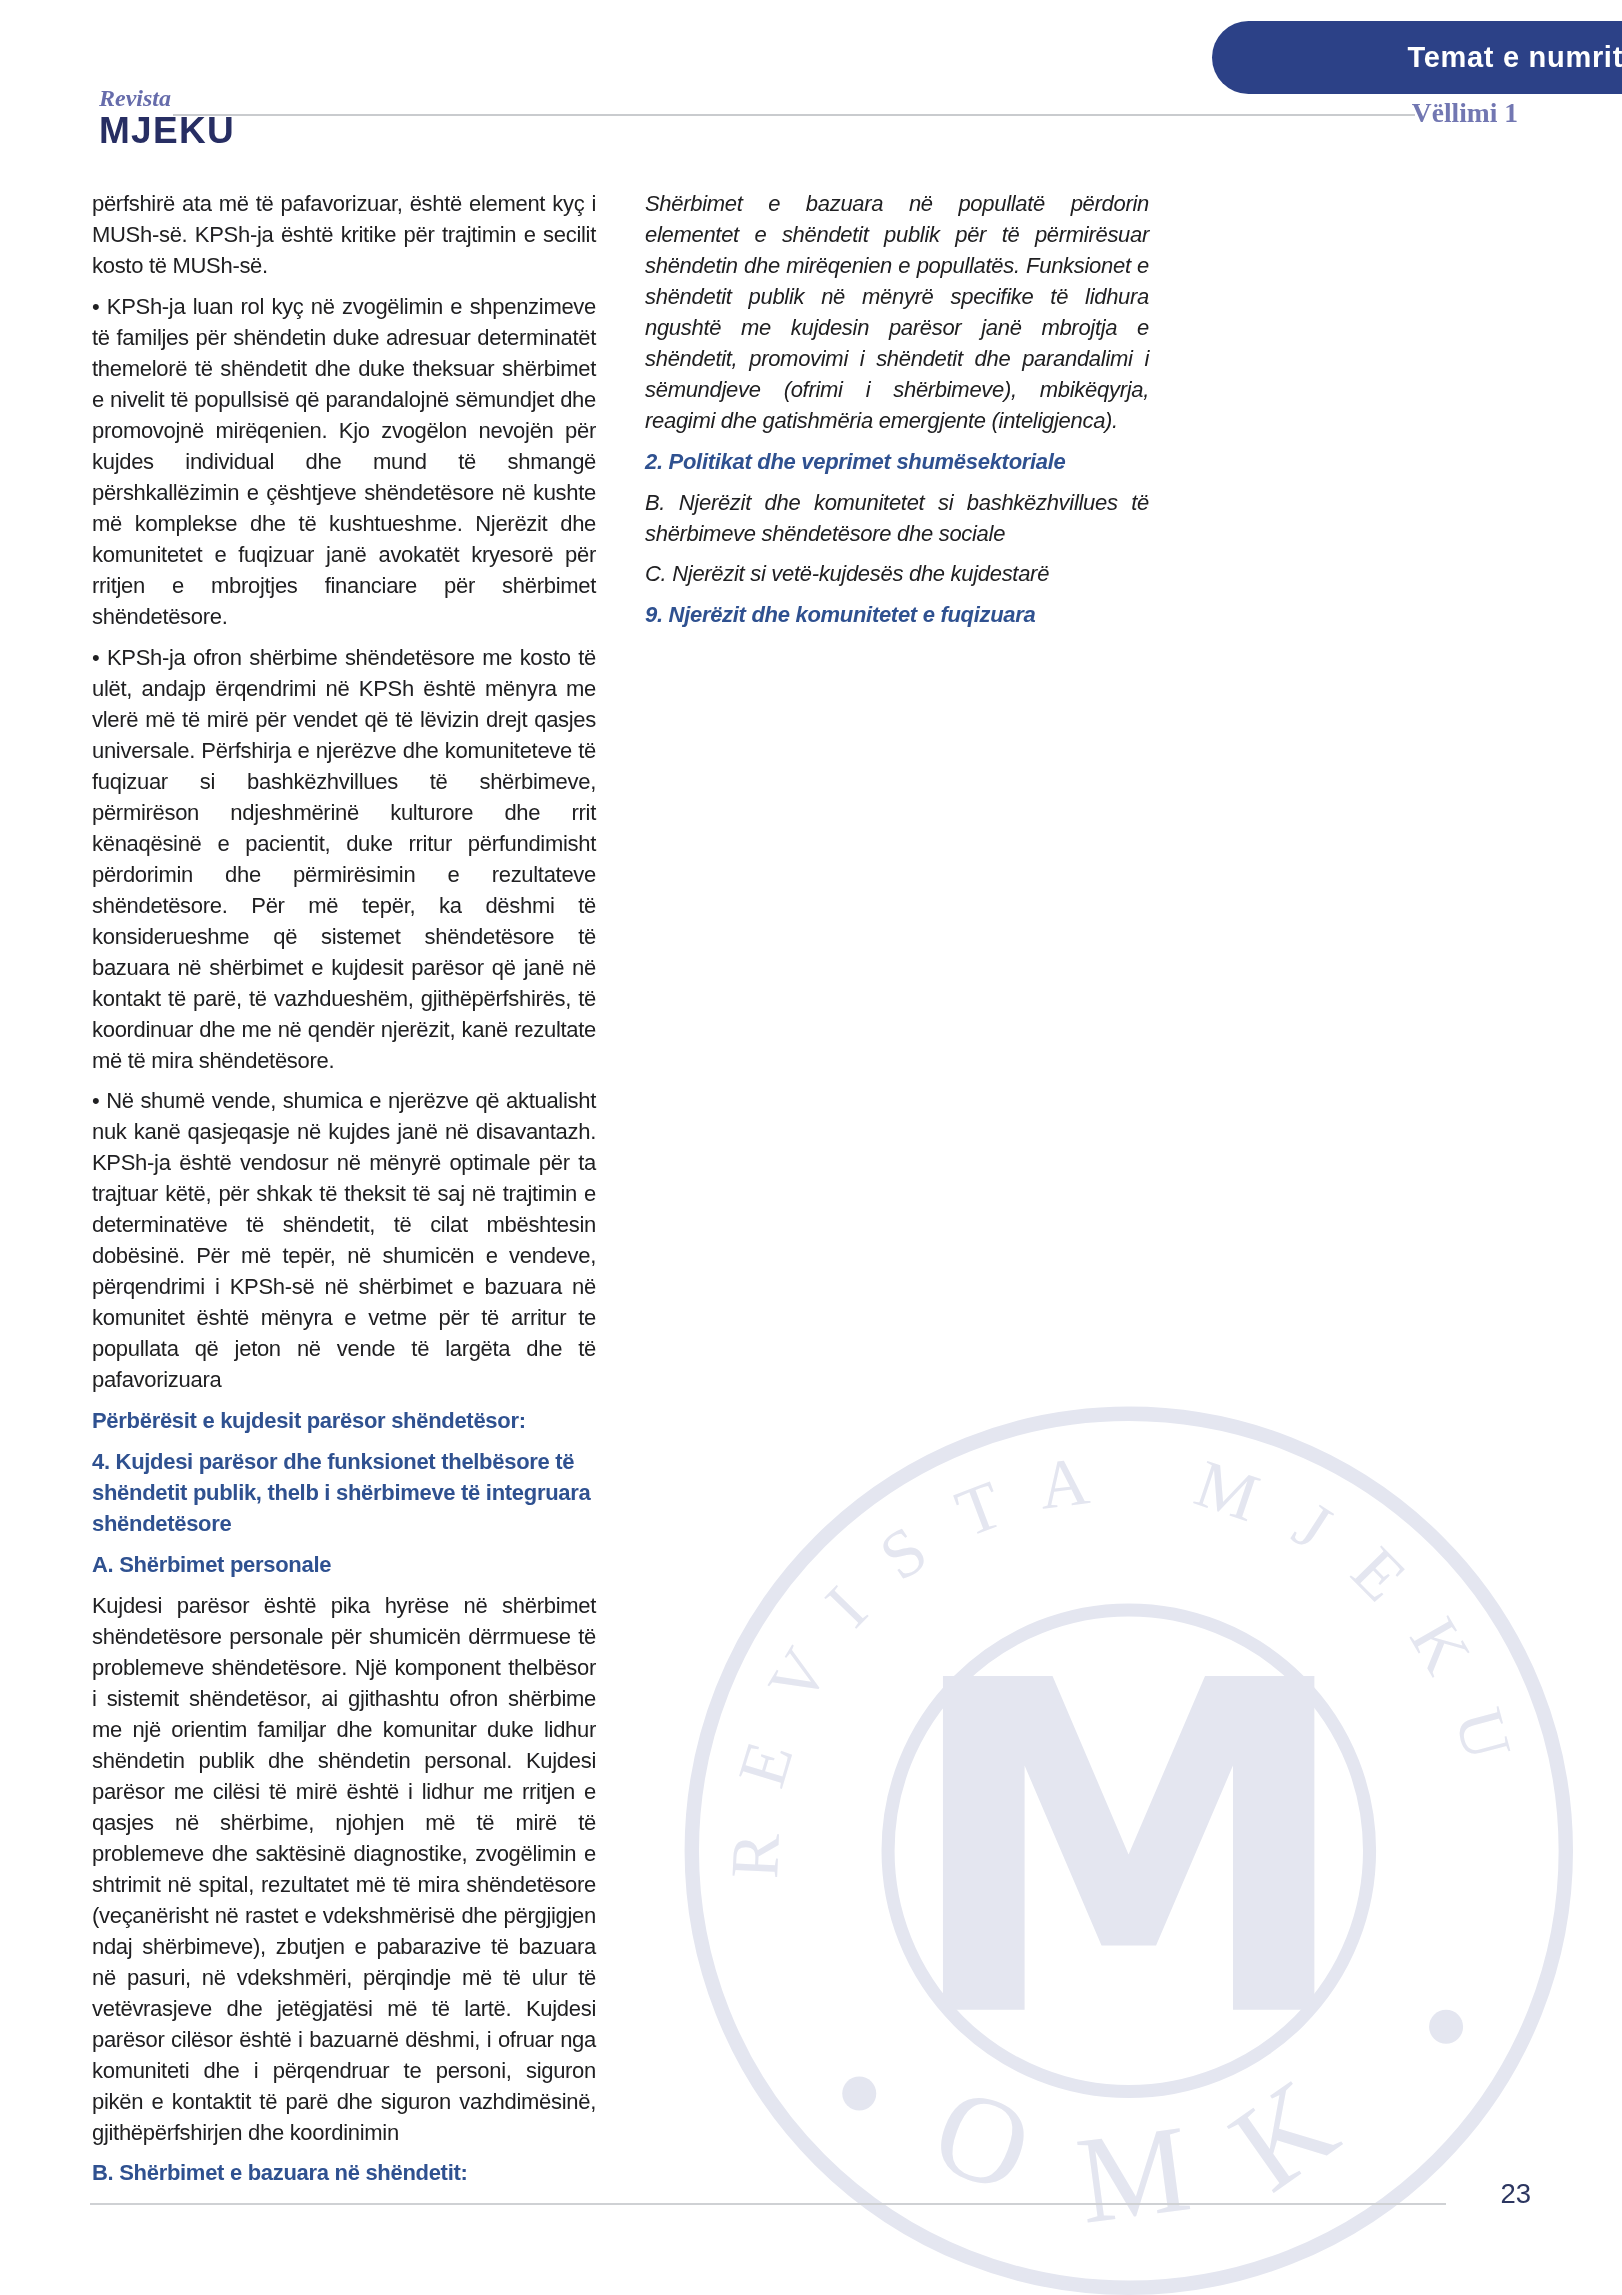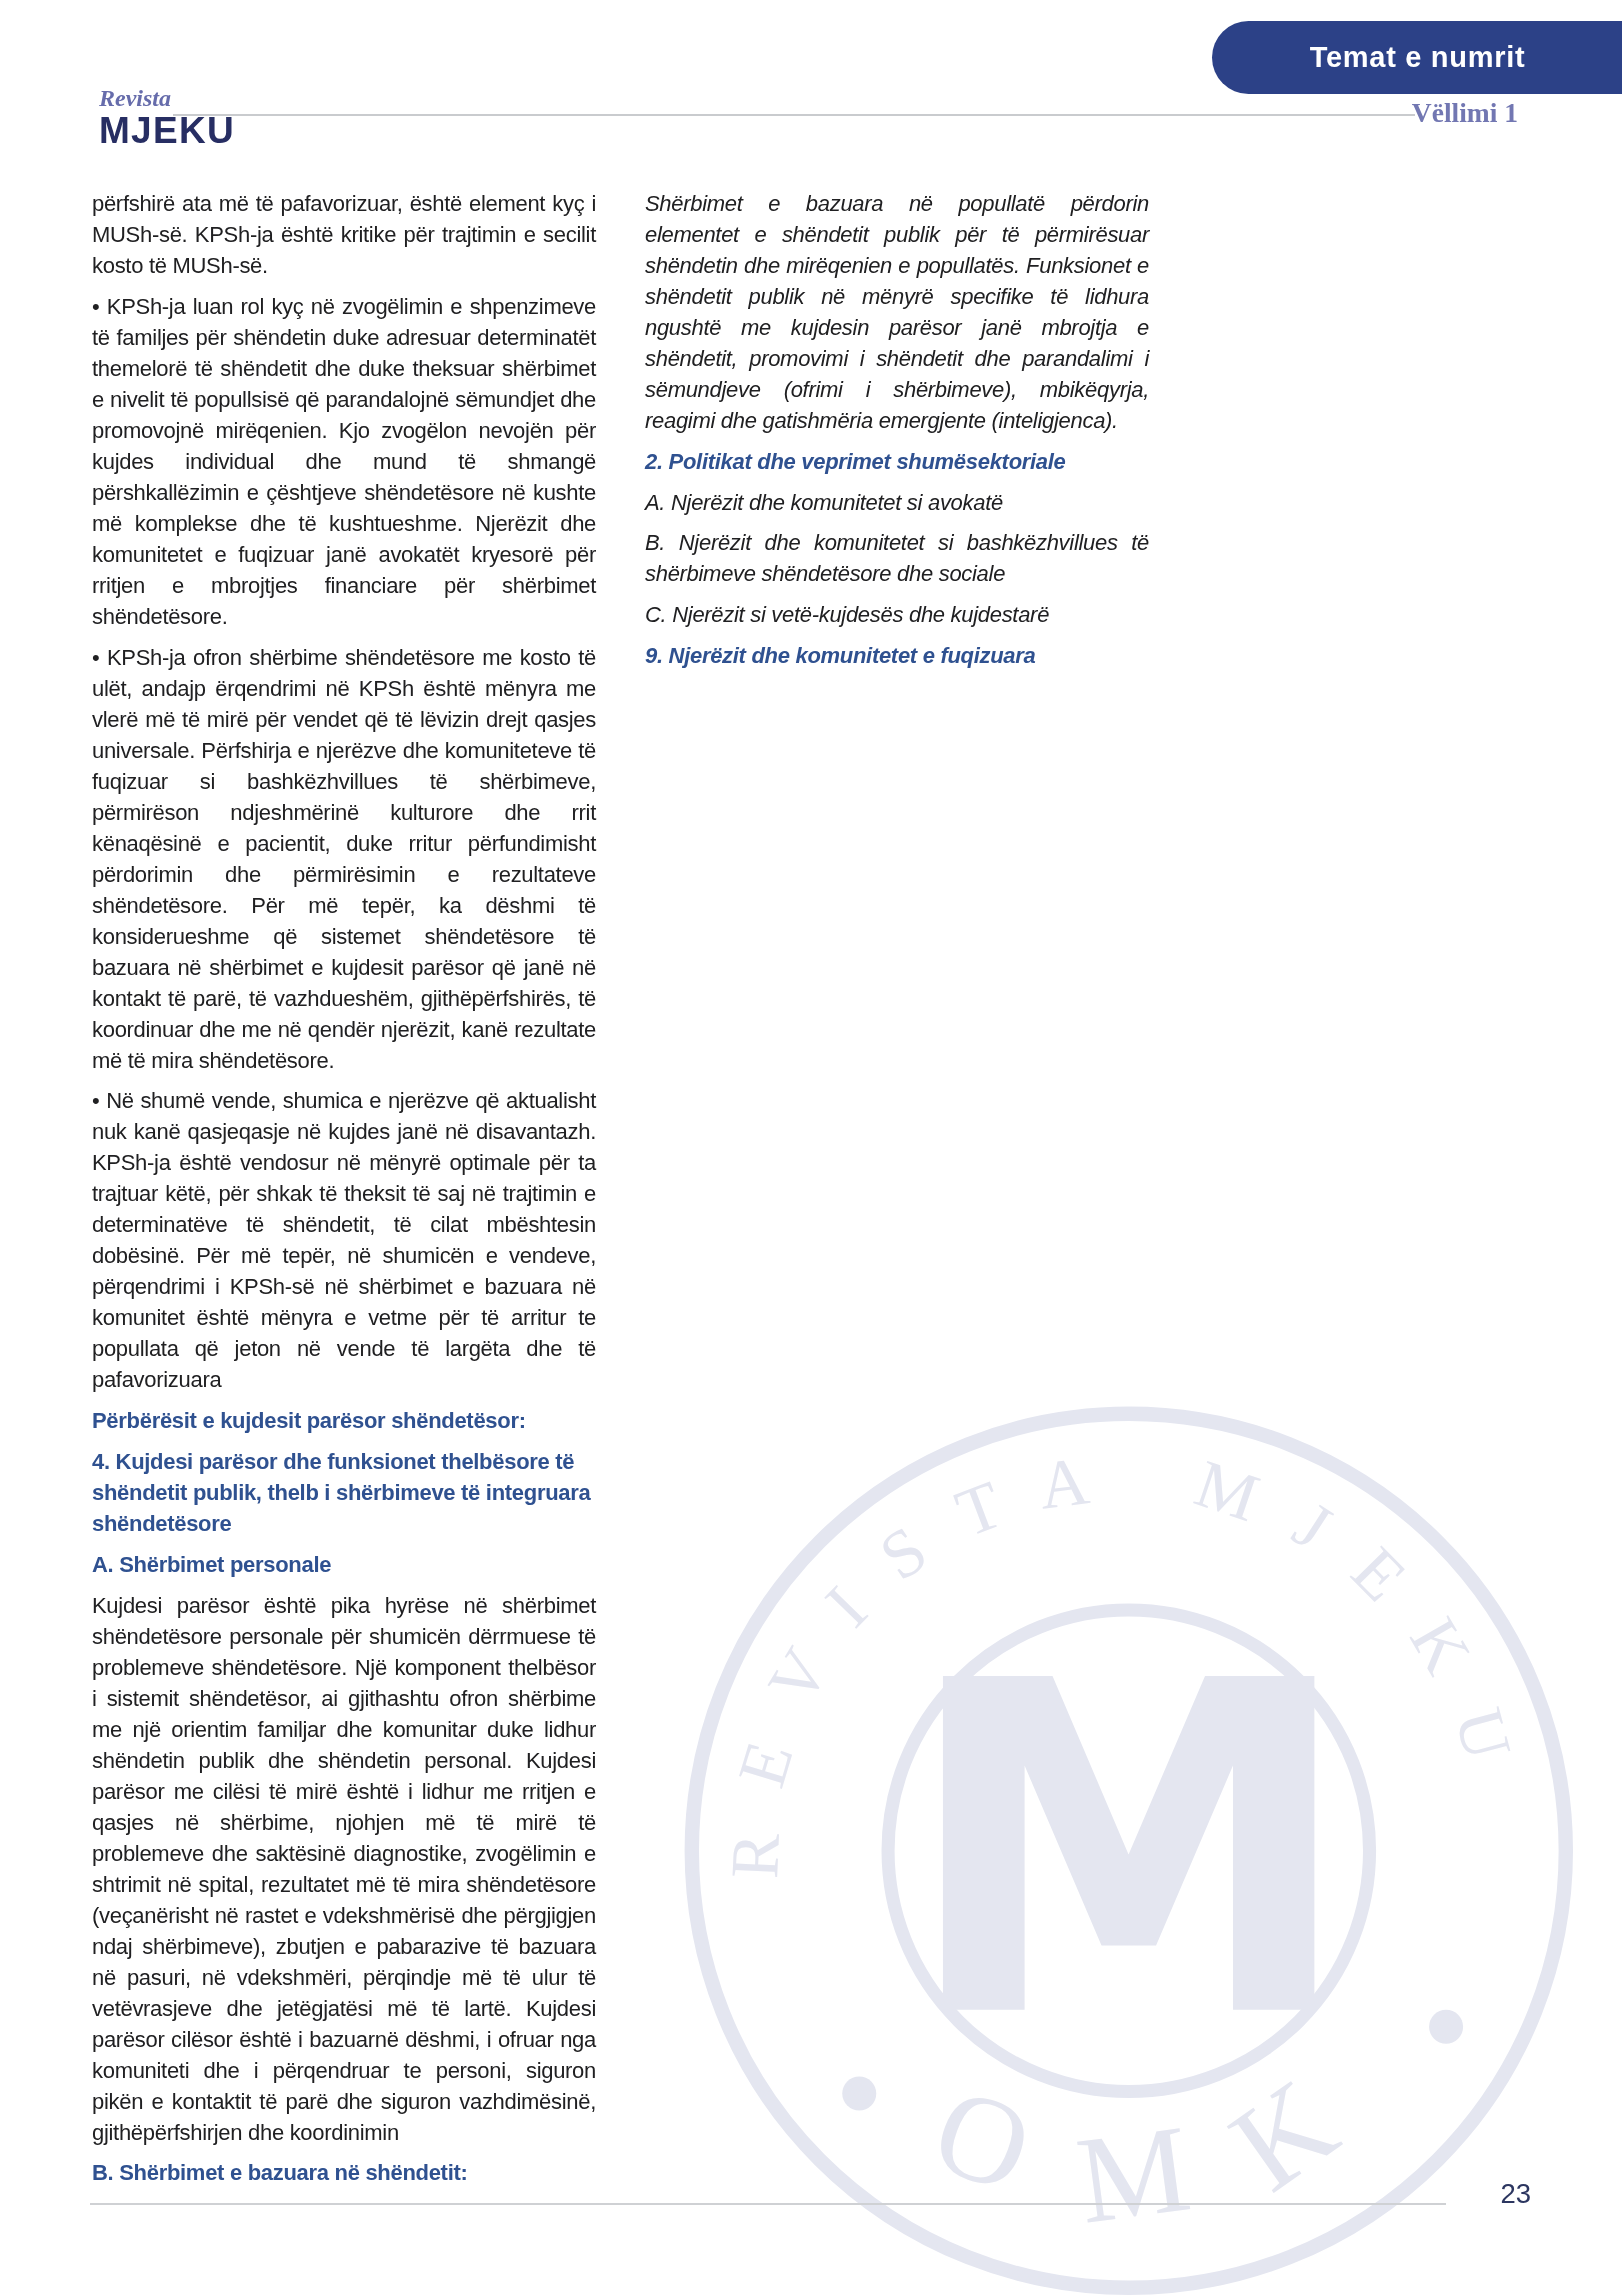--- a/index.html
+++ b/index.html
@@ -4,21 +4,21 @@
 <style>
   html,body{margin:0;padding:0;background:#ffffff;}
   .page{
     position:relative;width:1623px;height:2295px;background:#ffffff;overflow:hidden;
     font-family:"Liberation Sans",sans-serif;
   }
   
   .badge{
     position:absolute;top:21px;right:0;width:411px;height:73px;
     background:#2c4187;border-radius:38px 0 0 38px;
-    display:flex;align-items:center;justify-content:center;
+    display:flex;align-items:center;justify-content:flex-end;
   }
   .badge-label{color:#ffffff;font-weight:700;font-size:29px;letter-spacing:0.7px;}
   .logo{position:absolute;left:99px;top:86px;line-height:1;}
   .logo-top{font-family:"Liberation Serif",serif;font-style:italic;font-weight:700;font-size:24px;color:#666cab;}
   .logo-main{font-size:37px;font-weight:800;letter-spacing:1.3px;color:#272e63;margin-top:2px;}
   .header-rule{position:absolute;left:173px;top:114px;width:1242px;height:2px;background:#c9cbce;}
   .volume{
     position:absolute;top:97px;right:105px;
     font-family:"Liberation Serif",serif;font-weight:700;font-size:27.5px;color:#7277b2;
   }
@@ -84,21 +84,20 @@
     <p class="bh">Përbërësit e kujdesit parësor shëndetësor:</p>
     <p class="bh">4. Kujdesi parësor dhe funksionet thelbësore të shëndetit publik, thelb i shërbimeve të integruara shëndetësore</p>
     <p class="bh">A. Shërbimet personale</p>
     <p>Kujdesi parësor është pika hyrëse në shërbimet shëndetësore personale për shumicën dërrmuese të problemeve shëndetësore. Një komponent thelbësor i sistemit shëndetësor, ai gjithashtu ofron shërbime me një orientim familjar dhe komunitar duke lidhur shëndetin publik dhe shëndetin personal. Kujdesi parësor me cilësi të mirë është i lidhur me rritjen e qasjes në shërbime, njohjen më të mirë të problemeve dhe saktësinë diagnostike, zvogëlimin e shtrimit në spital, rezultatet më të mira shëndetësore (veçanërisht në rastet e vdekshmërisë dhe përgjigjen ndaj shërbimeve), zbutjen e pabarazive të bazuara në pasuri, në vdekshmëri, përqindje më të ulur të vetëvrasjeve dhe jetëgjatësi më të lartë. Kujdesi parësor cilësor është i bazuarnë dëshmi, i ofruar nga komuniteti dhe i përqendruar te personi, siguron pikën e kontaktit të parë dhe siguron vazhdimësinë, gjithëpërfshirjen dhe koordinimin</p>
     <p class="bh">B. Shërbimet e bazuara në shëndetit:</p>
   </div>
 
   <div class="col col-right">
     <p>Shërbimet e bazuara në popullatë përdorin elementet e shëndetit publik për të përmirësuar shëndetin dhe mirëqenien e popullatës. Funksionet e shëndetit publik në mënyrë specifike të lidhura ngushtë me kujdesin parësor janë mbrojtja e shëndetit, promovimi i shëndetit dhe parandalimi i sëmundjeve (ofrimi i shërbimeve), mbikëqyrja, reagimi dhe gatishmëria emergjente (inteligjenca).</p>
     <p class="bh">2. Politikat dhe veprimet shumësektoriale</p>
-    <p>A. Njerëzit dhe komunitetet si avokatë</p>
     <p>B. Njerëzit dhe komunitetet si bashkëzhvillues të shërbimeve shëndetësore dhe sociale</p>
     <p>C. Njerëzit si vetë-kujdesës dhe kujdestarë</p>
     <p class="bh">9. Njerëzit dhe komunitetet e fuqizuara</p>
   </div>
 
   <div class="footer-rule"></div>
   <div class="pagenum">23</div>
 
 </div>
 

